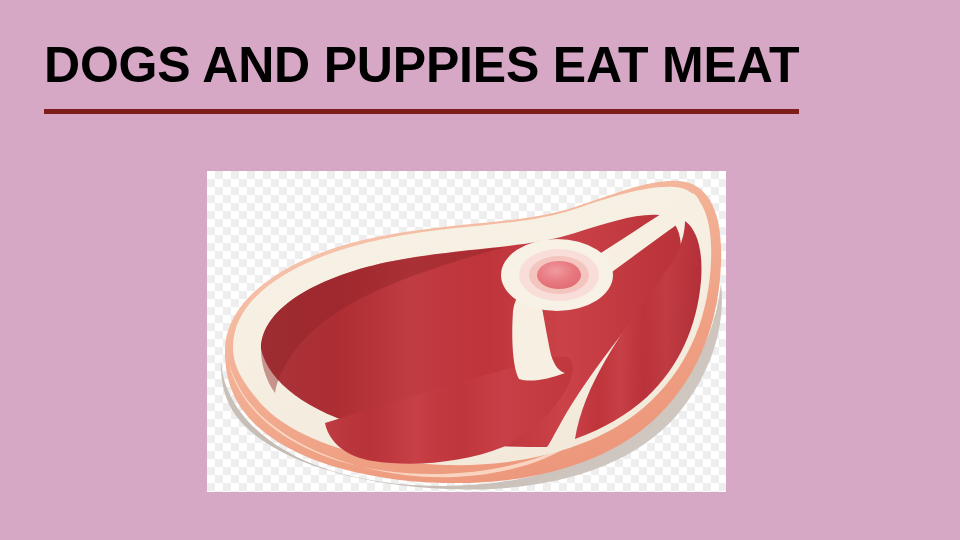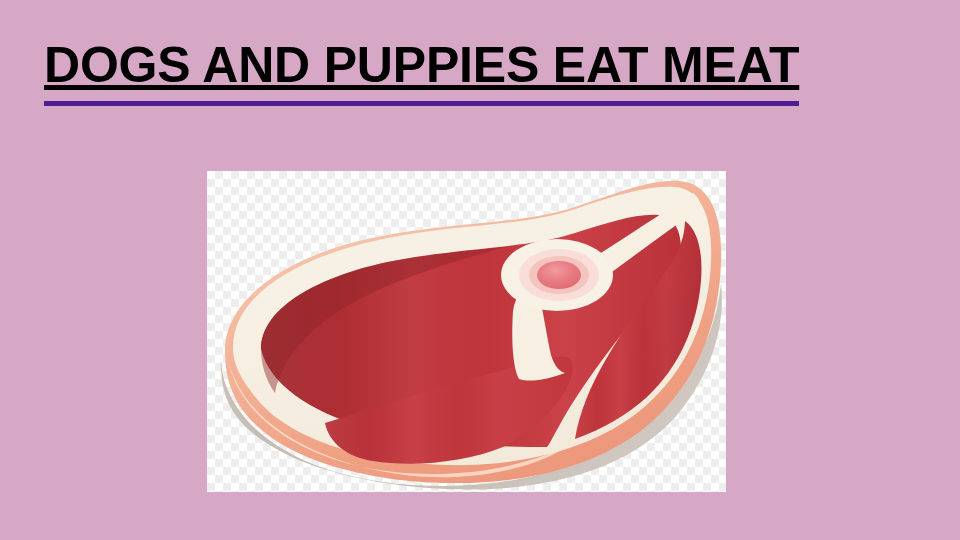--- a/index.html
+++ b/index.html
@@ -29,23 +29,22 @@
     font-family: "Liberation Sans", sans-serif;
     font-weight: bold;
     font-size: 50px;
     line-height: 54px;
     letter-spacing: -0.2px;
     white-space: nowrap;
     text-align: left;
   }
   #slide-title .title-text {
     display: inline-block;
-    border-bottom: 5px solid #4c1d95;
-    padding-bottom: 9px;
-    text-decoration: underline;
+    border-bottom: 5px solid #7f1d1d;
+    padding-bottom: 17px;
   }
 
   
   #picture-frame {
     position: absolute;
     left: 207px;
     top: 171px;
     width: 519px;
     height: 321px;
     background-color: #ffffff;

